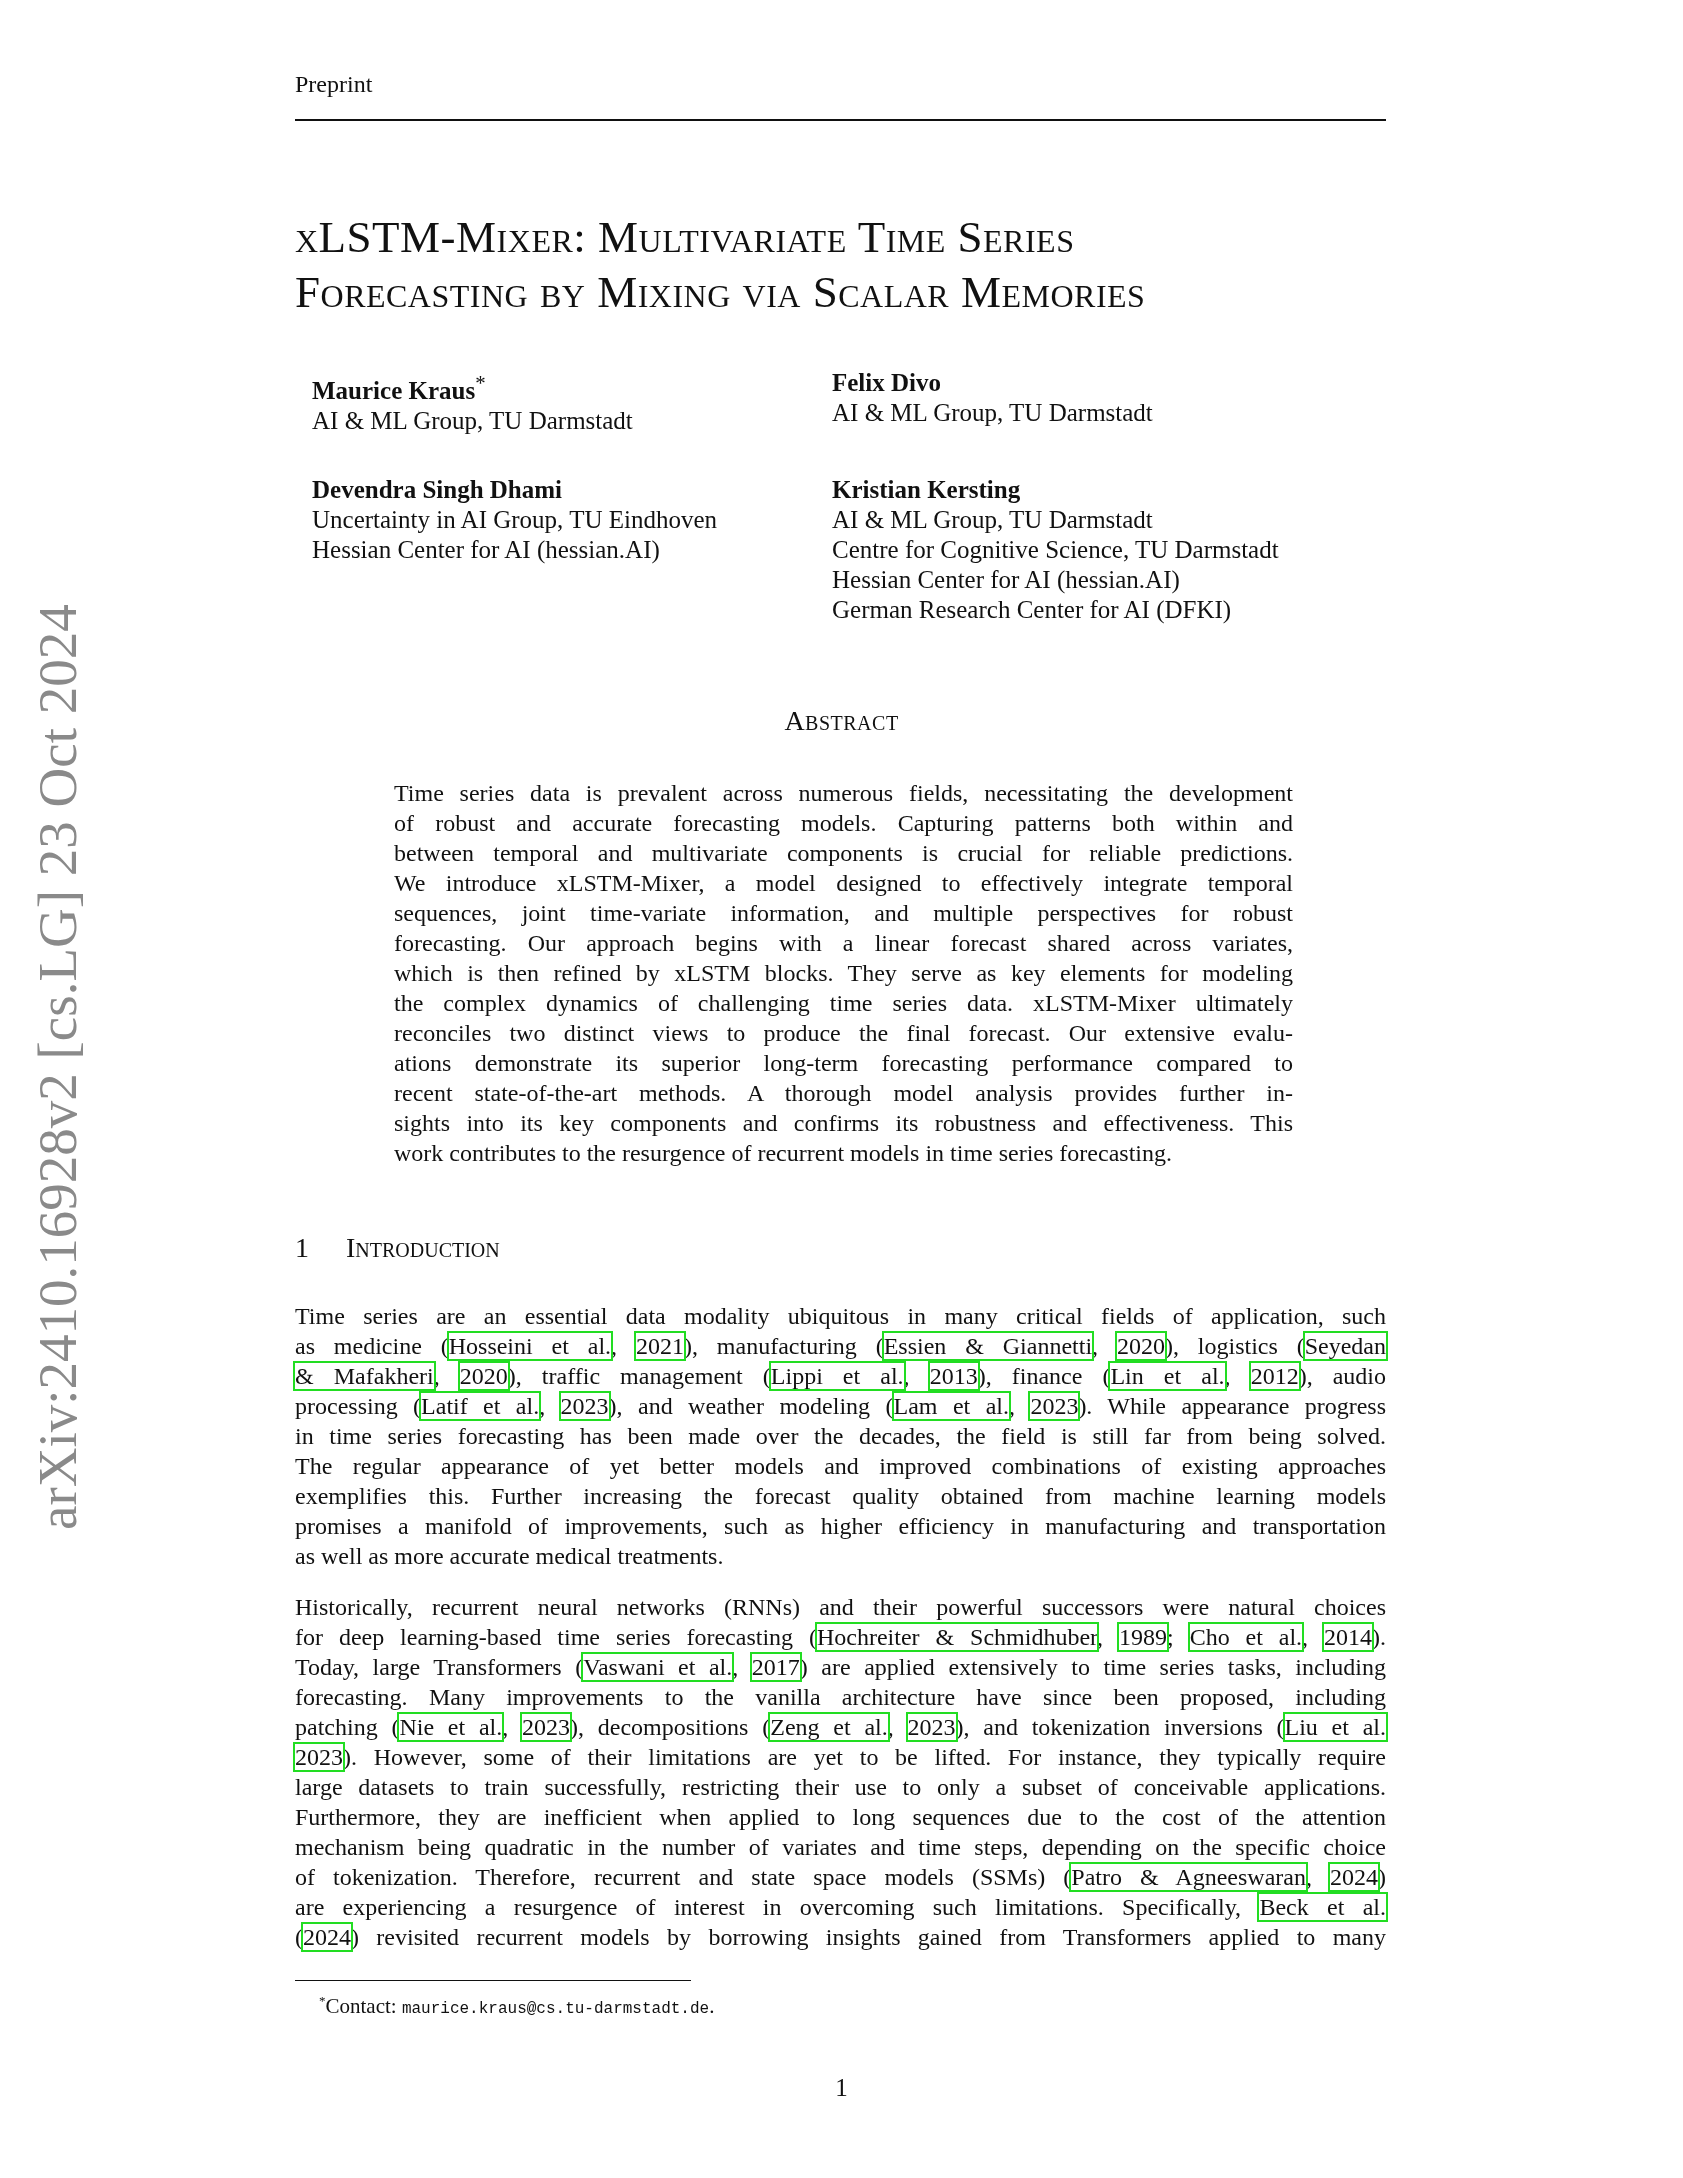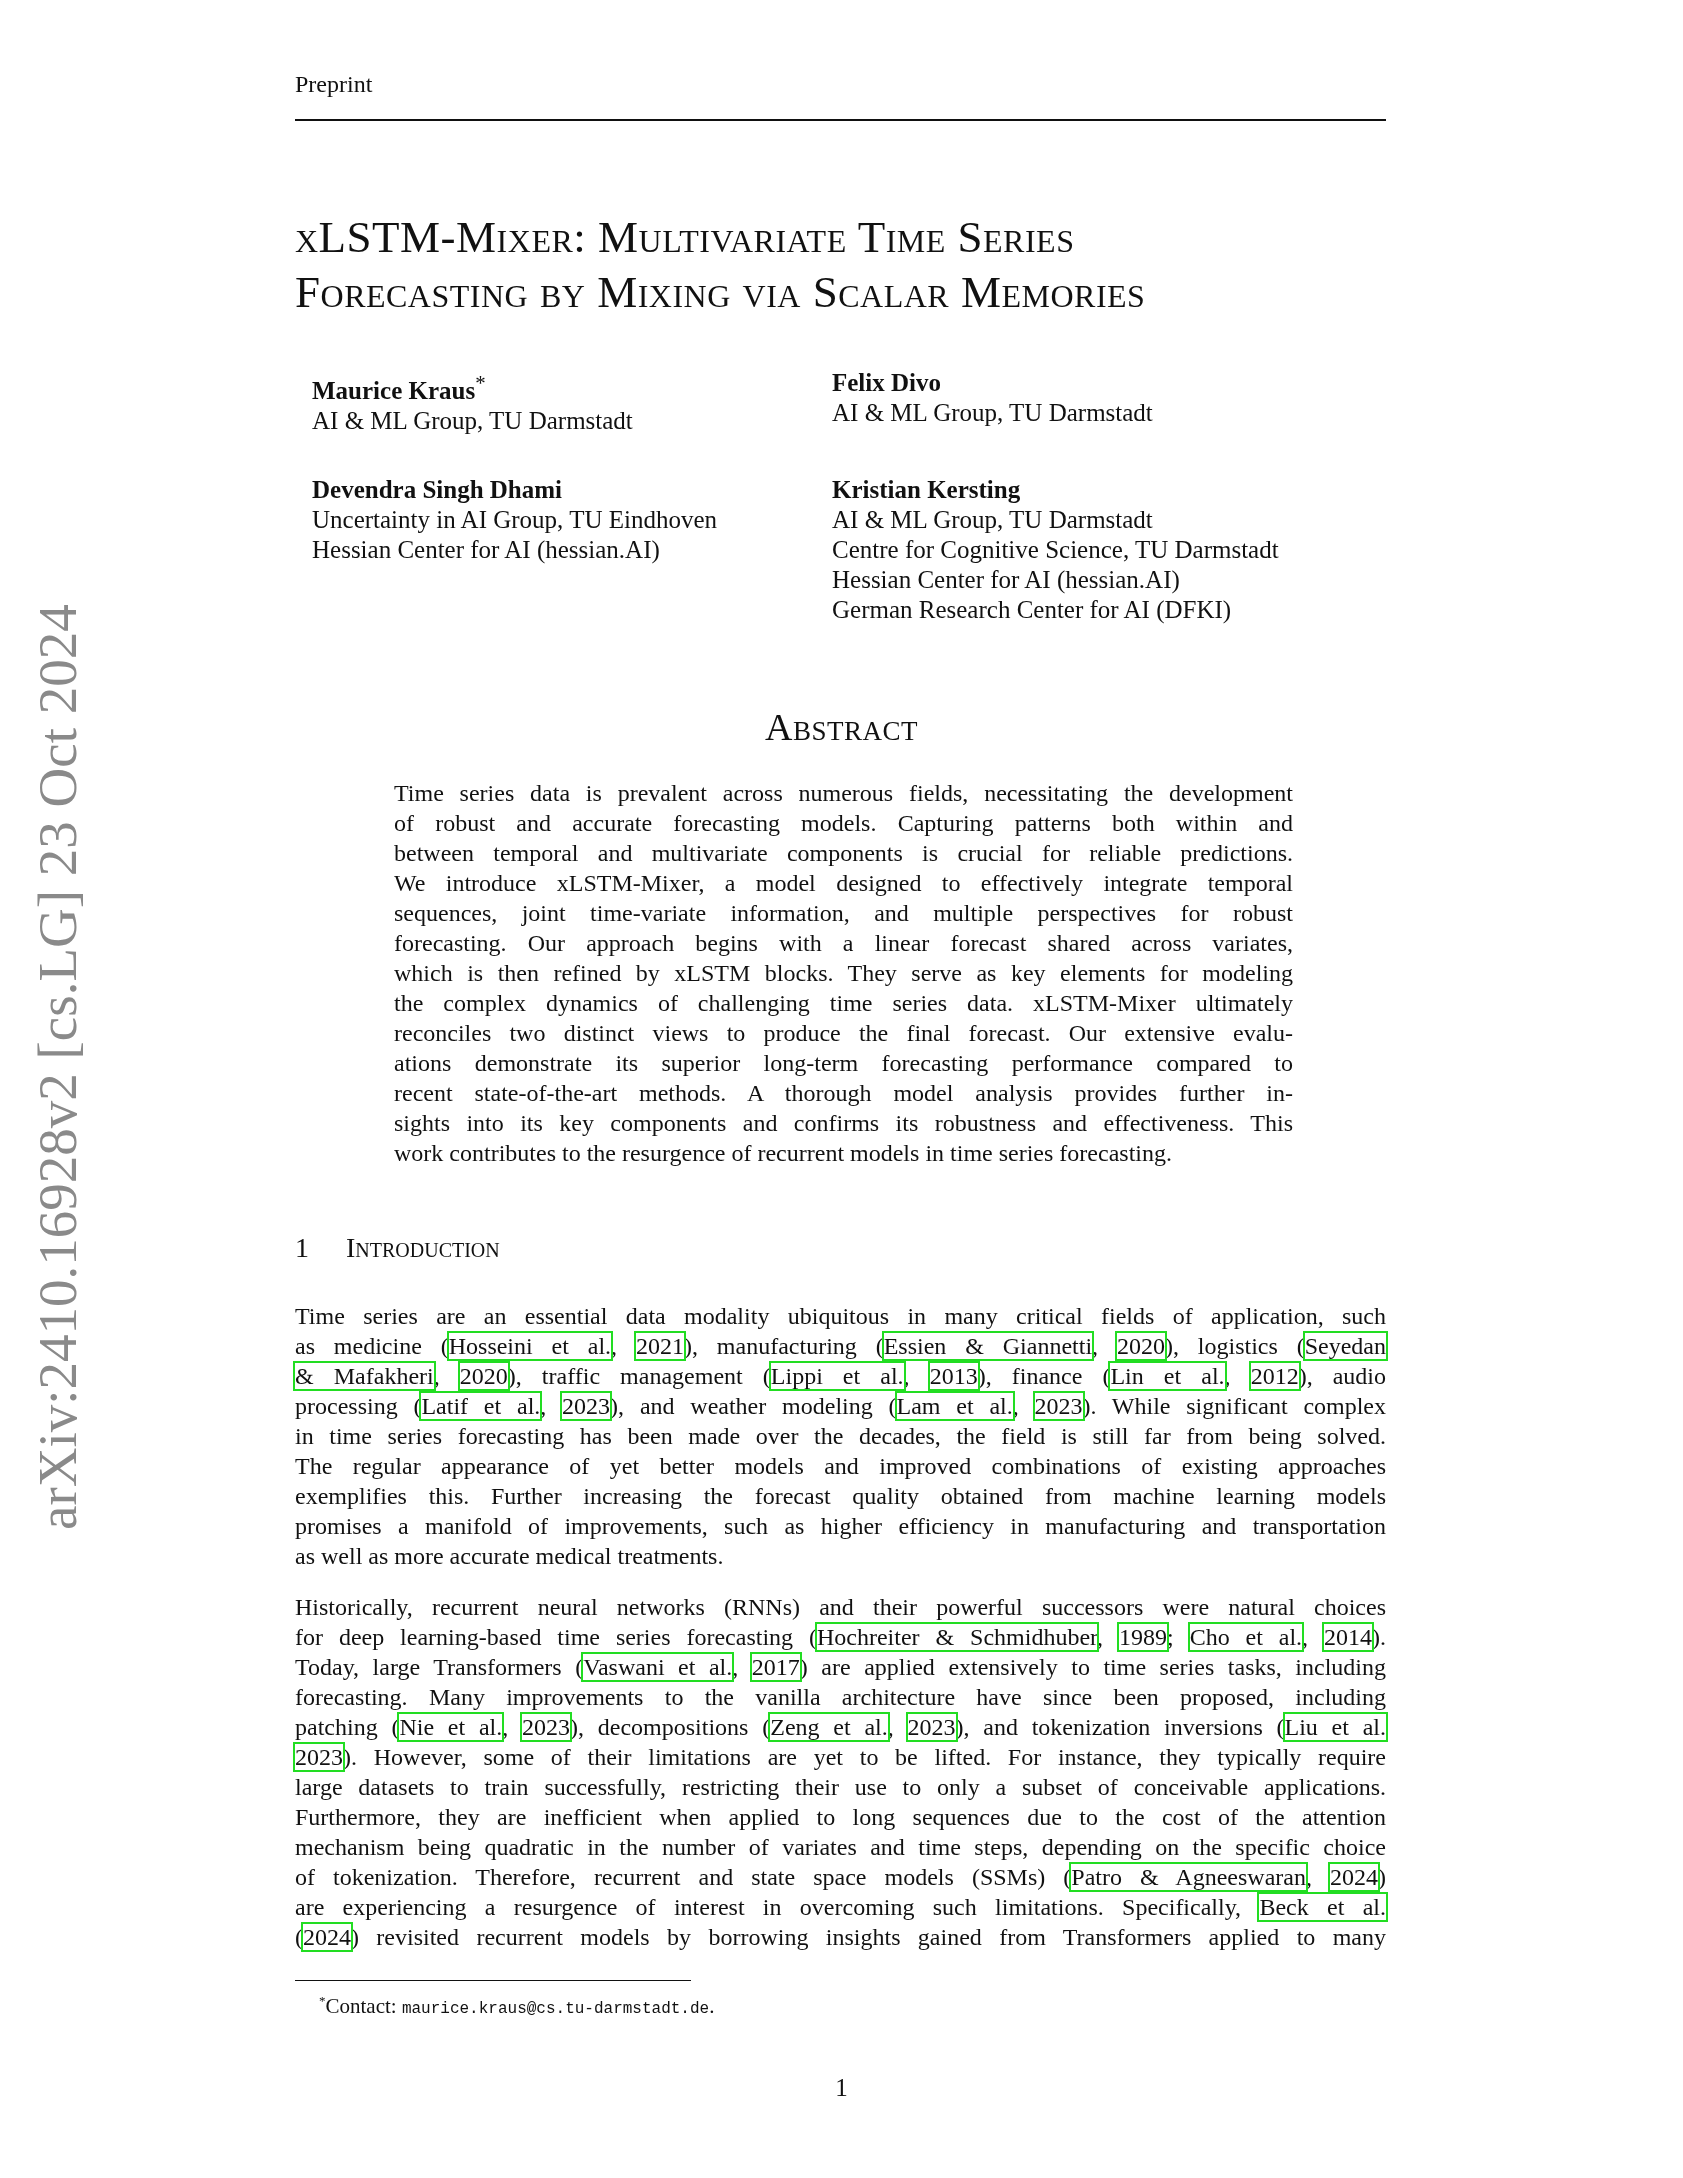--- a/index.html
+++ b/index.html
@@ -10,21 +10,21 @@
             border-bottom:2px solid #111; padding-bottom:20px; }
   .arxiv { left:18px; top:1530px; transform-origin:0 0; transform:rotate(-90deg);
            font-family:"Liberation Serif","DejaVu Serif",serif; font-size:55px; color:#8a8a8a;
            white-space:nowrap; letter-spacing:0px; width:980px; line-height:79px; }
   .title { left:295px; top:210px; width:1109px; font-size:45px; line-height:55px; letter-spacing:0.5px; }
   .title .sc { font-variant:small-caps; }
   .authors { left:312px; top:368px; width:1089px; font-size:25px; line-height:30px; }
   .author { position:absolute; width:515px; }
   .author .name { font-weight:bold; }
   .author .aff { display:block; }
-  .abstract-head { left:0; width:1683px; top:705px; text-align:center; font-size:38px; font-variant:small-caps; letter-spacing:0.5px; }
+  .abstract-head { left:0; width:1683px; top:705px; text-align:center; font-size:28px; font-variant:small-caps; letter-spacing:0.5px; }
   .abstract { left:394px; top:778px; width:899px; font-size:24px; line-height:30px; text-align:justify; hyphens:manual; }
   .abstract span { display:block; text-align:justify; text-align-last:justify; white-space:nowrap; }
   .abstract span.last { text-align-last:left; }
   .section { left:295px; top:1232px; font-size:28px; font-variant:small-caps; }
   .section .num { display:inline-block; width:51px; }
   .body { left:295px; width:1091px; font-size:24px; line-height:30px; }
   .body .ln { display:block; white-space:nowrap; text-align:justify; text-align-last:justify; }
   .body .ln.last { text-align-last:left; }
   .cite { outline:2px solid #22dd22; outline-offset:0px; }
   .p1 { top:1301px; }
@@ -89,21 +89,21 @@
 </div>
 
 <div class="abs section">
   <span class="num">1</span><span>Introduction</span>
 </div>
 
 <div class="abs body p1">
   <span class="ln">Time series are an essential data modality ubiquitous in many critical fields of application, such</span>
   <span class="ln"><span>as medicine (</span><span class="cite">Hosseini et al.</span><span>, </span><span class="cite">2021</span><span>), manufacturing (</span><span class="cite">Essien &amp; Giannetti</span><span>, </span><span class="cite">2020</span><span>), logistics (</span><span class="cite">Seyedan</span></span>
   <span class="ln"><span class="cite">&amp; Mafakheri</span><span>, </span><span class="cite">2020</span><span>), traffic management (</span><span class="cite">Lippi et al.</span><span>, </span><span class="cite">2013</span><span>), finance (</span><span class="cite">Lin et al.</span><span>, </span><span class="cite">2012</span><span>), audio</span></span>
-  <span class="ln"><span>processing (</span><span class="cite">Latif et al.</span><span>, </span><span class="cite">2023</span><span>), and weather modeling (</span><span class="cite">Lam et al.</span><span>, </span><span class="cite">2023</span><span>). While significant complex</span></span>
+  <span class="ln"><span>processing (</span><span class="cite">Latif et al.</span><span>, </span><span class="cite">2023</span><span>), and weather modeling (</span><span class="cite">Lam et al.</span><span>, </span><span class="cite">2023</span><span>). While appearance progress</span></span>
   <span class="ln">in time series forecasting has been made over the decades, the field is still far from being solved.</span>
   <span class="ln">The regular appearance of yet better models and improved combinations of existing approaches</span>
   <span class="ln">exemplifies this.  Further increasing the forecast quality obtained from machine learning models</span>
   <span class="ln">promises a manifold of improvements, such as higher efficiency in manufacturing and transportation</span>
   <span class="ln last">as well as more accurate medical treatments.</span>
 </div>
 
 <div class="abs body p2">
   <span class="ln">Historically, recurrent neural networks (RNNs) and their powerful successors were natural choices</span>
   <span class="ln"><span>for deep learning-based time series forecasting (</span><span class="cite">Hochreiter &amp; Schmidhuber</span><span>, </span><span class="cite">1989</span><span>; </span><span class="cite">Cho et al.</span><span>, </span><span class="cite">2014</span><span>).</span></span>

